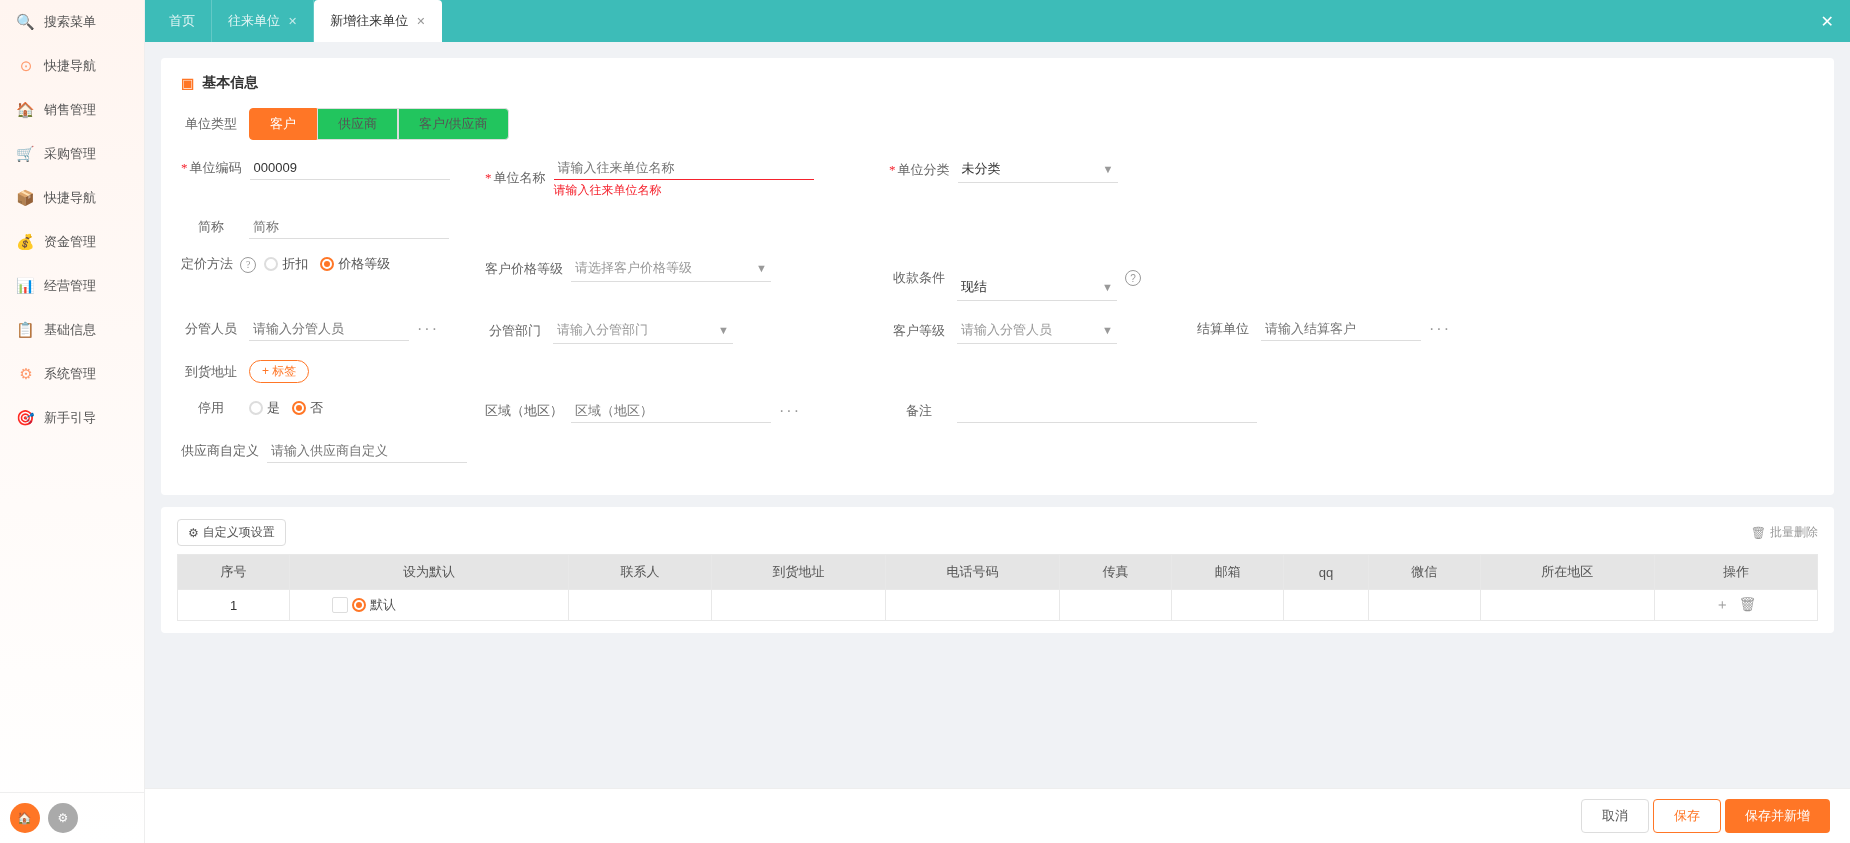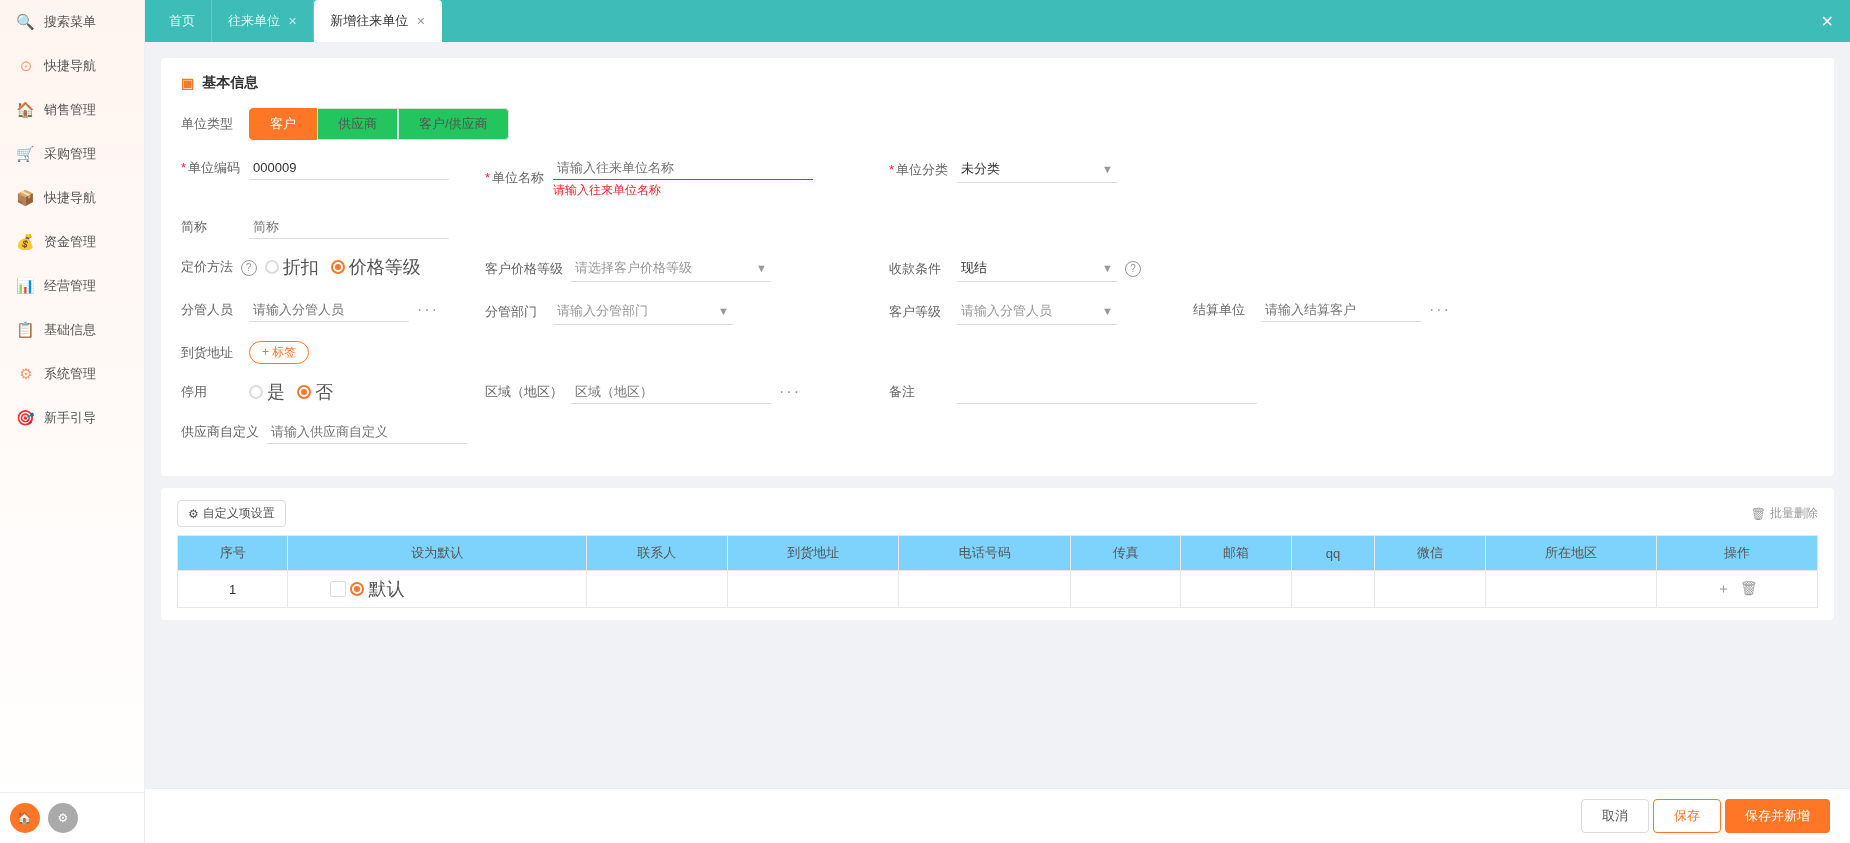--- a/index.html
+++ b/index.html
@@ -143,21 +143,22 @@
       align-items: center;
       gap: 8px;
       min-width: 280px;
     }
     .form-field.wide { min-width: 380px; }
     .form-field label {
       color: #666;
       font-size: 13px;
       white-space: nowrap;
       min-width: 60px;
-      text-align: left;
+      text-align: center;
+      font-family: Liberation Serif, serif;
     }
     .required-star { color: #f5222d; margin-right: 2px; }
     .form-input {
       border: none;
       border-bottom: 1px solid #ddd;
       outline: none;
       padding: 4px 4px;
       font-size: 13px;
       color: #333;
       background: transparent;
@@ -174,21 +175,21 @@
       cursor: pointer;
       min-width: 180px;
       color: #999;
       font-size: 13px;
     }
     .form-select-value { color: #333; }
     .chevron { color: #999; font-size: 11px; }
 
     
     .radio-group { display: flex; gap: 12px; align-items: center; }
-    .radio-item { display: flex; align-items: center; gap: 4px; cursor: pointer; color: #555; font-size: 18px; justify-content: space-between; }
+    .radio-item { display: flex; align-items: center; gap: 4px; cursor: pointer; color: #555; font-size: 13px; justify-content: space-between; }
     .radio-dot {
       width: 14px; height: 14px;
       border-radius: 50%;
       border: 2px solid #ddd;
       display: flex; align-items: center; justify-content: center;
     }
     .radio-dot.checked { border-color: #ff7626; }
     .radio-dot.checked::after {
       content: '';
       width: 6px; height: 6px;
@@ -252,21 +253,21 @@
       display: flex;
       align-items: center;
       gap: 4px;
     }
     .data-table {
       width: 100%;
       border-collapse: collapse;
       font-size: 13px;
     }
     .data-table th {
-      background: #7dd3fc;
+      background: #e5e5e5;
       border: 1px solid #e8e8e8;
       padding: 8px 10px;
       font-weight: normal;
       color: #555;
       text-align: center;
     }
     .data-table td {
       border: 1px solid #e8e8e8;
       padding: 6px 10px;
       text-align: center;
@@ -466,21 +467,21 @@
         <div class="form-field wide">
           <label>客户价格等级</label>
           <div class="form-select" style="min-width:200px;">
             <span>请选择客户价格等级</span>
             <span style="flex:1"></span>
             <span class="chevron">▼</span>
           </div>
         </div>
         <div class="form-field">
           <label>收款条件</label>
-          <div class="form-select" style="min-width:160px;">
+          <div class="form-select" style="min-width:160px;margin-top:19px;">
             <span class="form-select-value">现结</span>
             <span style="flex:1"></span>
             <span class="chevron">▼</span>
           </div>
           <span class="help-icon">?</span>
         </div>
       </div>
 
       <div class="form-row">
         <div class="form-field">

